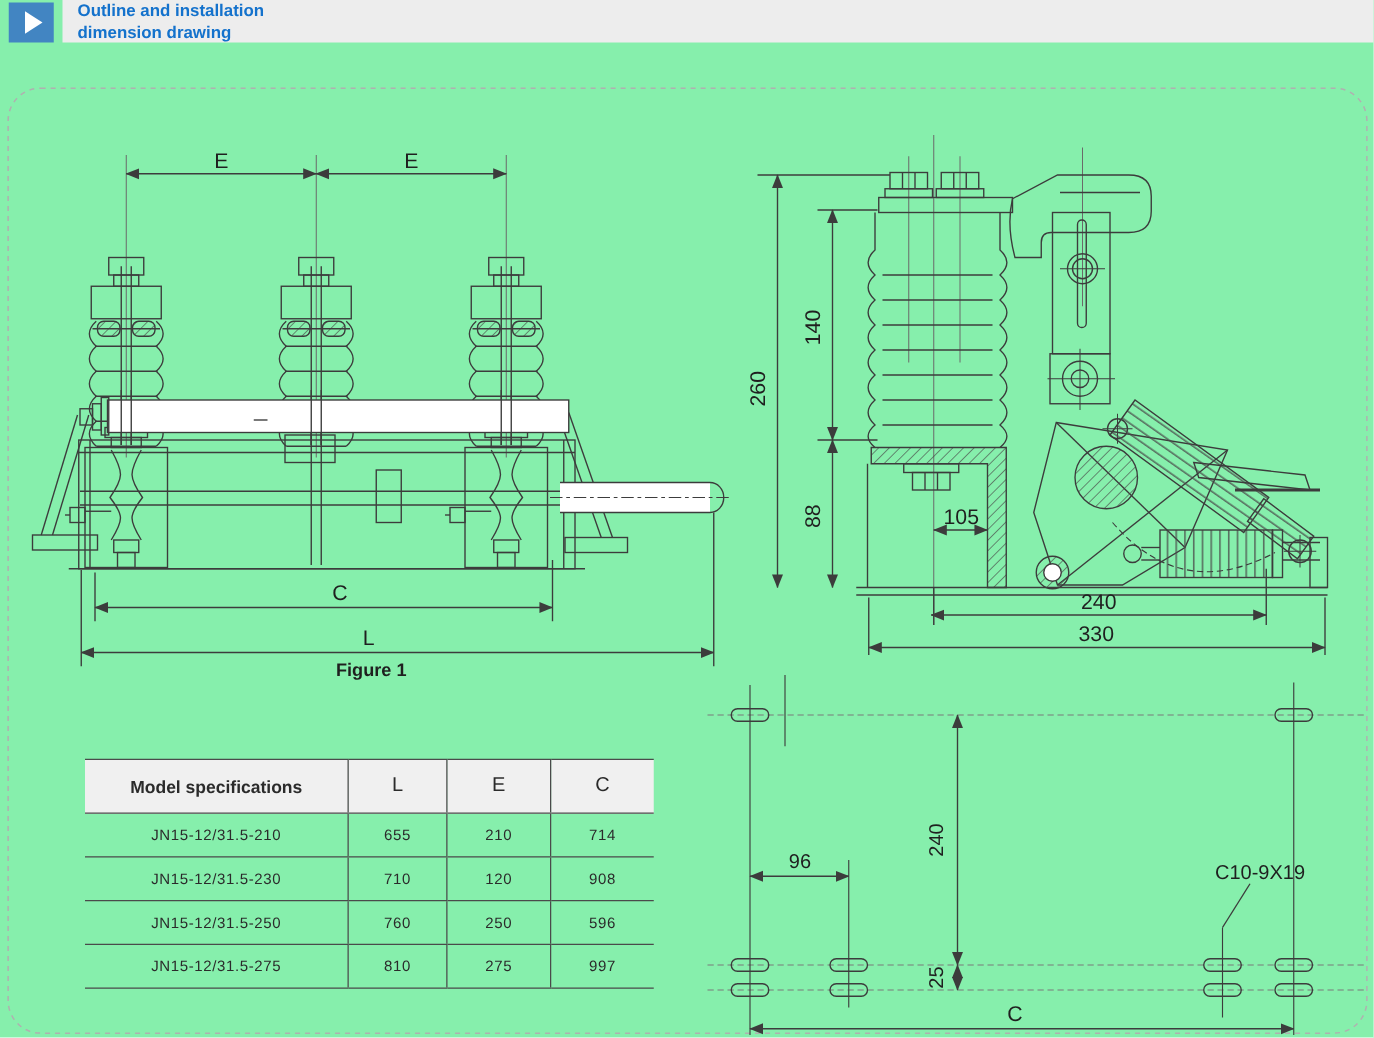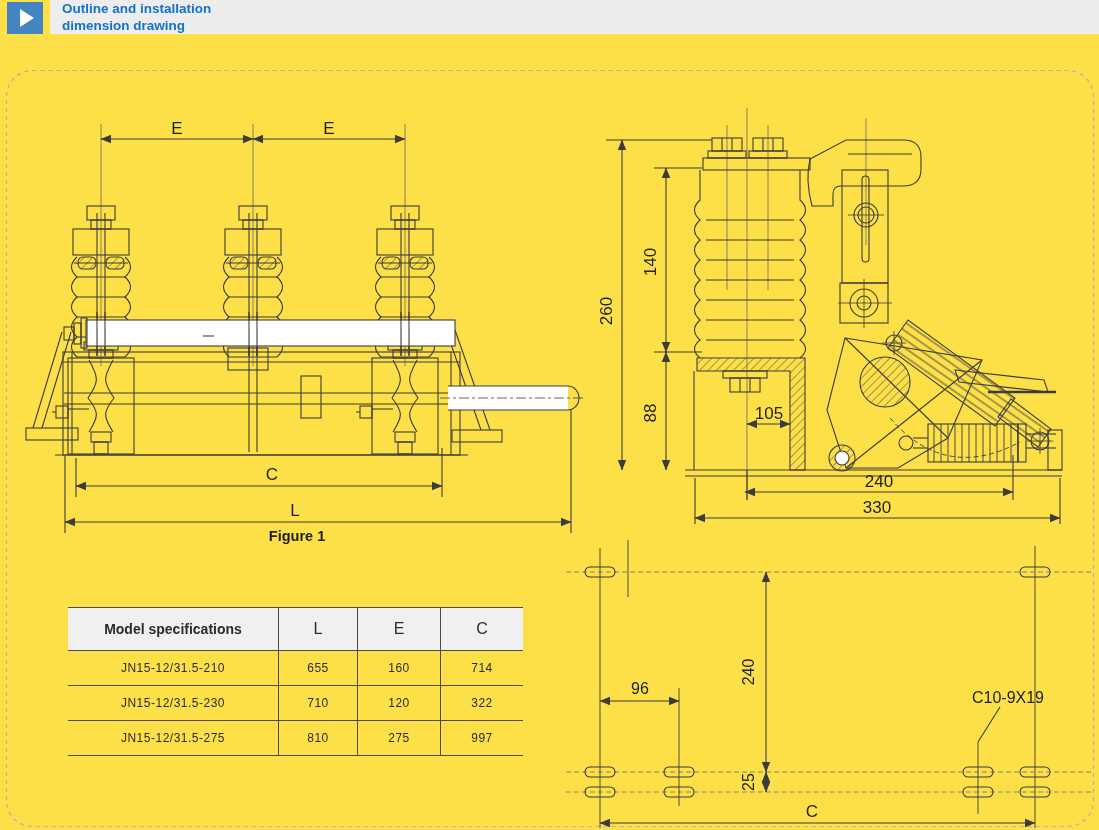--- a/index.html
+++ b/index.html
@@ -1,16 +1,16 @@
 <!DOCTYPE html>
 <html><head>
 <meta charset="utf-8">
 <style>
   html,body{margin:0;padding:0;background:#fff;}
-  .page{position:relative;width:1099px;height:830px;background:#fde047;overflow:hidden;
+  .page{position:relative;width:1099px;height:830px;background:#86efac;overflow:hidden;
         font-family:"Liberation Sans","DejaVu Sans",sans-serif;}
   
   .hdr-bar{position:absolute;left:50px;top:0;right:0;height:34px;background:#ededed;}
   .hdr-icon{position:absolute;left:7px;top:2px;width:36px;height:32px;background:#4285c2;
             display:flex;align-items:center;justify-content:center;}
   .hdr-icon .tri{width:0;height:0;border-top:9px solid transparent;border-bottom:9px solid transparent;
                  border-left:14px solid #ffffff;margin-left:3px;}
   .hdr-title{position:absolute;left:62px;top:1px;color:#1472cc;font-weight:bold;
              font-size:13.5px;line-height:16.5px;}
   
@@ -359,28 +359,34 @@
         <th class="model-h">Model specifications</th>
         <th class="letter-h c-l">L</th>
         <th class="letter-h c-e">E</th>
         <th class="letter-h c-c">C</th>
       </tr>
     </thead>
     <tbody>
       <tr>
         <td>JN15-12/31.5-210</td>
         <td class="c-l">655</td>
-        <td class="c-e">160</td>
+        <td class="c-e">210</td>
         <td class="c-c">714</td>
       </tr>
       <tr>
         <td>JN15-12/31.5-230</td>
         <td class="c-l">710</td>
         <td class="c-e">120</td>
-        <td class="c-c">322</td>
+        <td class="c-c">908</td>
+      </tr>
+      <tr>
+        <td>JN15-12/31.5-250</td>
+        <td class="c-l">760</td>
+        <td class="c-e">250</td>
+        <td class="c-c">596</td>
       </tr>
       <tr>
         <td>JN15-12/31.5-275</td>
         <td class="c-l">810</td>
         <td class="c-e">275</td>
         <td class="c-c">997</td>
       </tr>
     </tbody>
   </table>
 </div>

